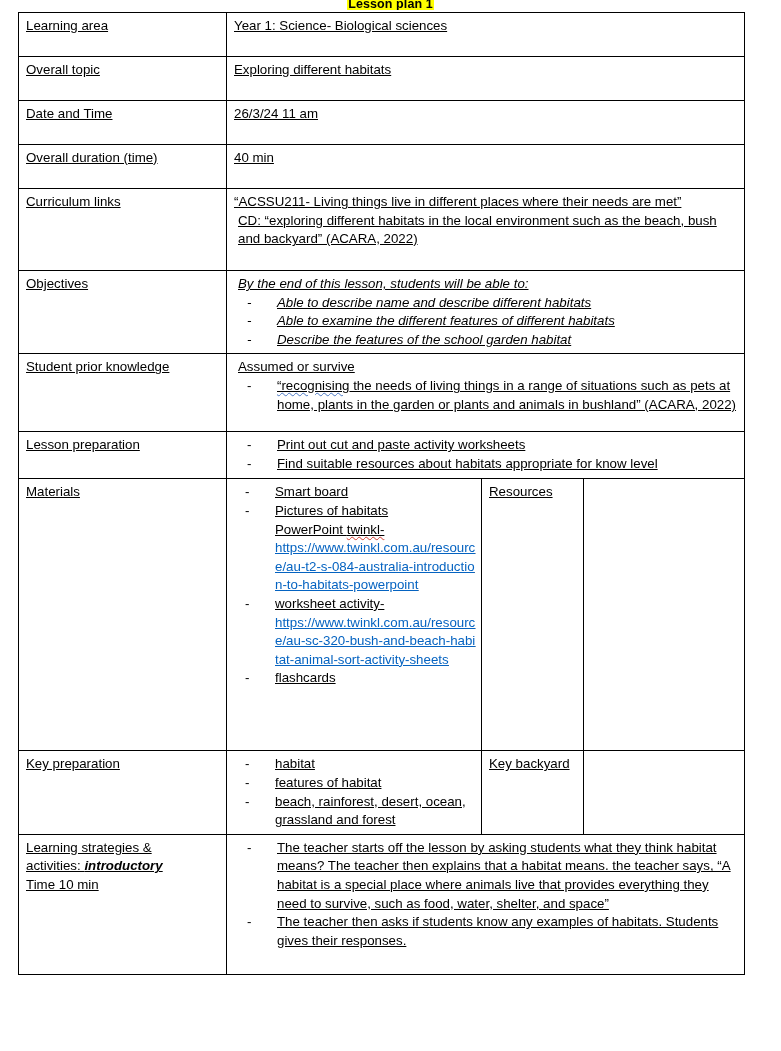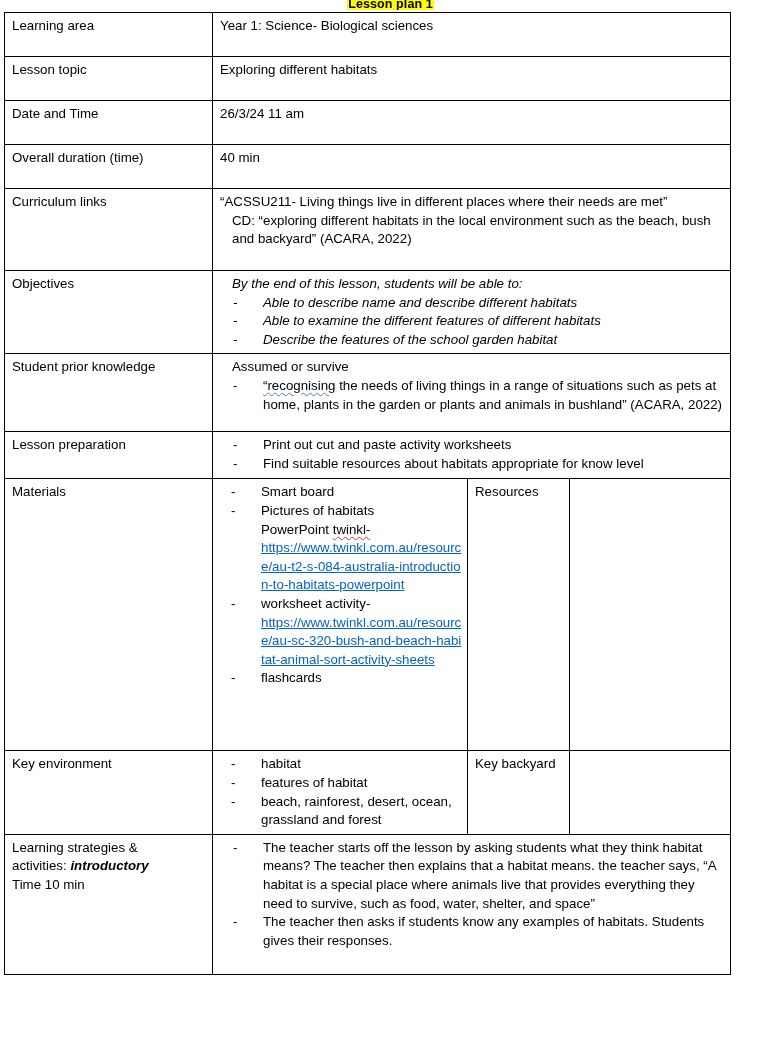--- a/index.html
+++ b/index.html
@@ -32,25 +32,26 @@
     font-weight: bold;
     font-size: 12.5px;
     line-height: 15px;
     letter-spacing: 0.1px;
     padding: 0 1px;
   }
 
   
   .lesson-table {
     position: absolute;
-    left: 4px;
+    left: 18px;
     top: 12px;
     width: 726px;
     border-collapse: collapse;
     table-layout: fixed;
+    text-decoration: underline;
   }
   .lesson-table td {
     border: 1px solid #000000;
     vertical-align: top;
     padding: 4px 5px 4px 7px;
     font-size: 13.3px;
     line-height: 18.6px;
   }
   .col-label  { width: 208px; }
   .col-main   { width: 255px; }
@@ -65,21 +66,21 @@
   .r-obj     { height: 78px; }
   .r-prior   { height: 78px; }
   .r-prep    { height: 47px; }
   .r-mat     { height: 272px; }
   .r-key     { height: 82px; }
   .r-strat   { height: 140px; }
 
   
   .ital { font-style: italic; }
   .bi   { font-style: italic; font-weight: bold; }
-  .indent-1 { margin-left: 12px; }
+  .indent-1 { margin-left: 4px; }
 
   
   ul.dash {
     list-style: none;
     margin: 0;
     padding: 0;
   }
   ul.dash > li {
     position: relative;
     padding-left: 43px;
@@ -136,21 +137,21 @@
     <col class="col-right">
   </colgroup>
   <tbody>
 
     <tr class="r-basic">
       <td class="cell-label">Learning area</td>
       <td colspan="3">Year 1: Science- Biological sciences</td>
     </tr>
 
     <tr class="r-basic">
-      <td class="cell-label">Lesson topic</td>
+      <td class="cell-label">Overall topic</td>
       <td colspan="3">Exploring different habitats</td>
     </tr>
 
     <tr class="r-basic">
       <td class="cell-label">Date and Time</td>
       <td colspan="3">26/3/24 11 am</td>
     </tr>
 
     <tr class="r-basic">
       <td class="cell-label">Overall duration (time)</td>
@@ -205,21 +206,21 @@
           <li><span>Pictures of habitats</span><br><span>PowerPoint </span><span class="sq-red">twinkl-</span><br><a class="link" href="#">https://www.twinkl.com.au/resource/au-t2-s-084-australia-introduction-to-habitats-powerpoint</a></li>
           <li><span>worksheet activity-</span><br><a class="link" href="#">https://www.twinkl.com.au/resource/au-sc-320-bush-and-beach-habitat-animal-sort-activity-sheets</a></li>
           <li>flashcards</li>
         </ul>
       </td>
       <td>Resources</td>
       <td></td>
     </tr>
 
     <tr class="r-key">
-      <td class="cell-label">Key environment</td>
+      <td class="cell-label">Key preparation</td>
       <td>
         <ul class="dash narrow">
           <li>habitat</li>
           <li>features of habitat</li>
           <li>beach, rainforest, desert, ocean, grassland and forest</li>
         </ul>
       </td>
       <td>Key backyard</td>
       <td></td>
     </tr>

